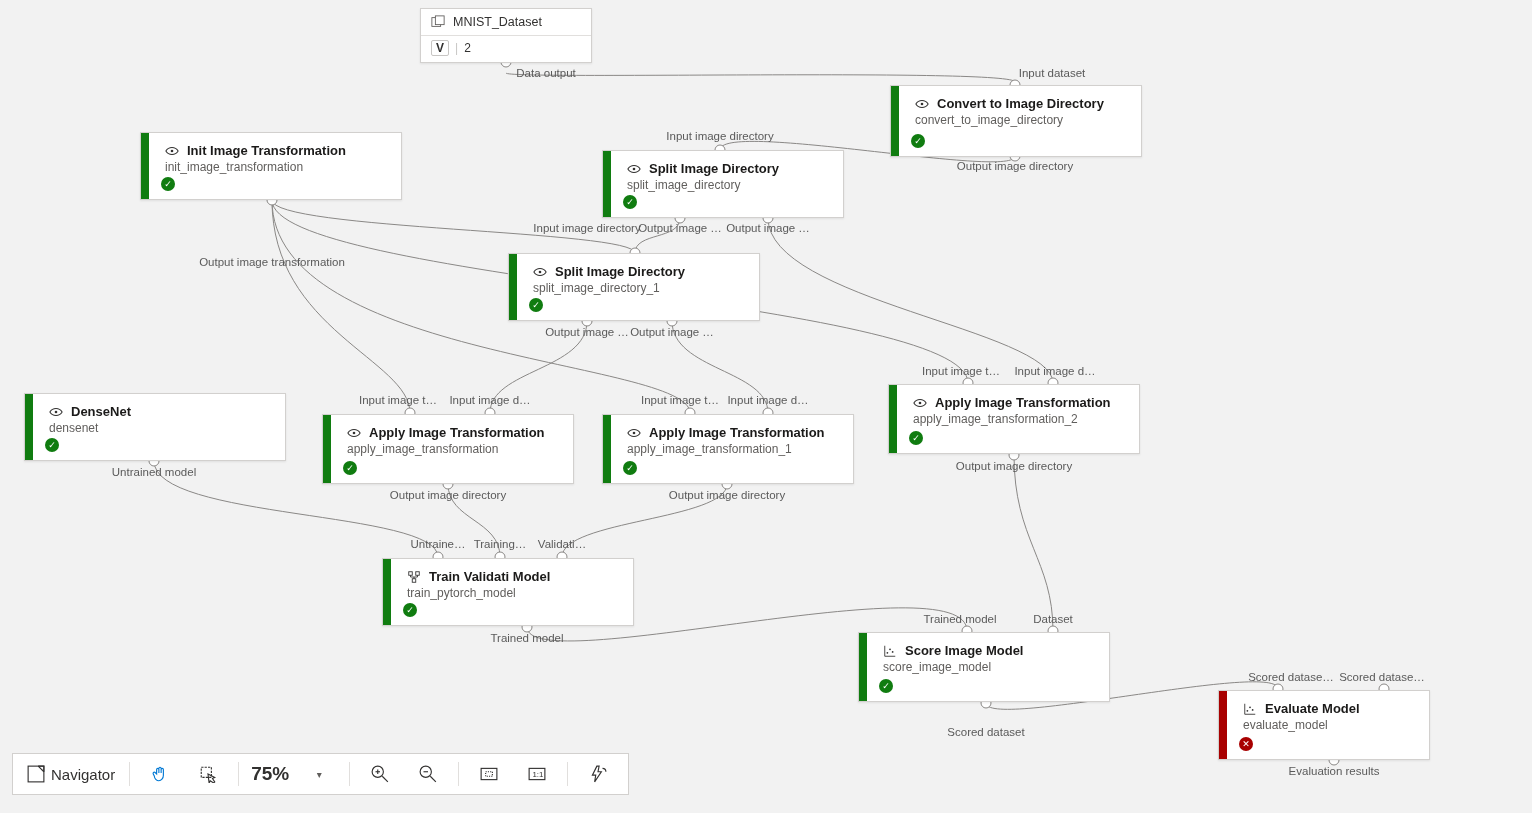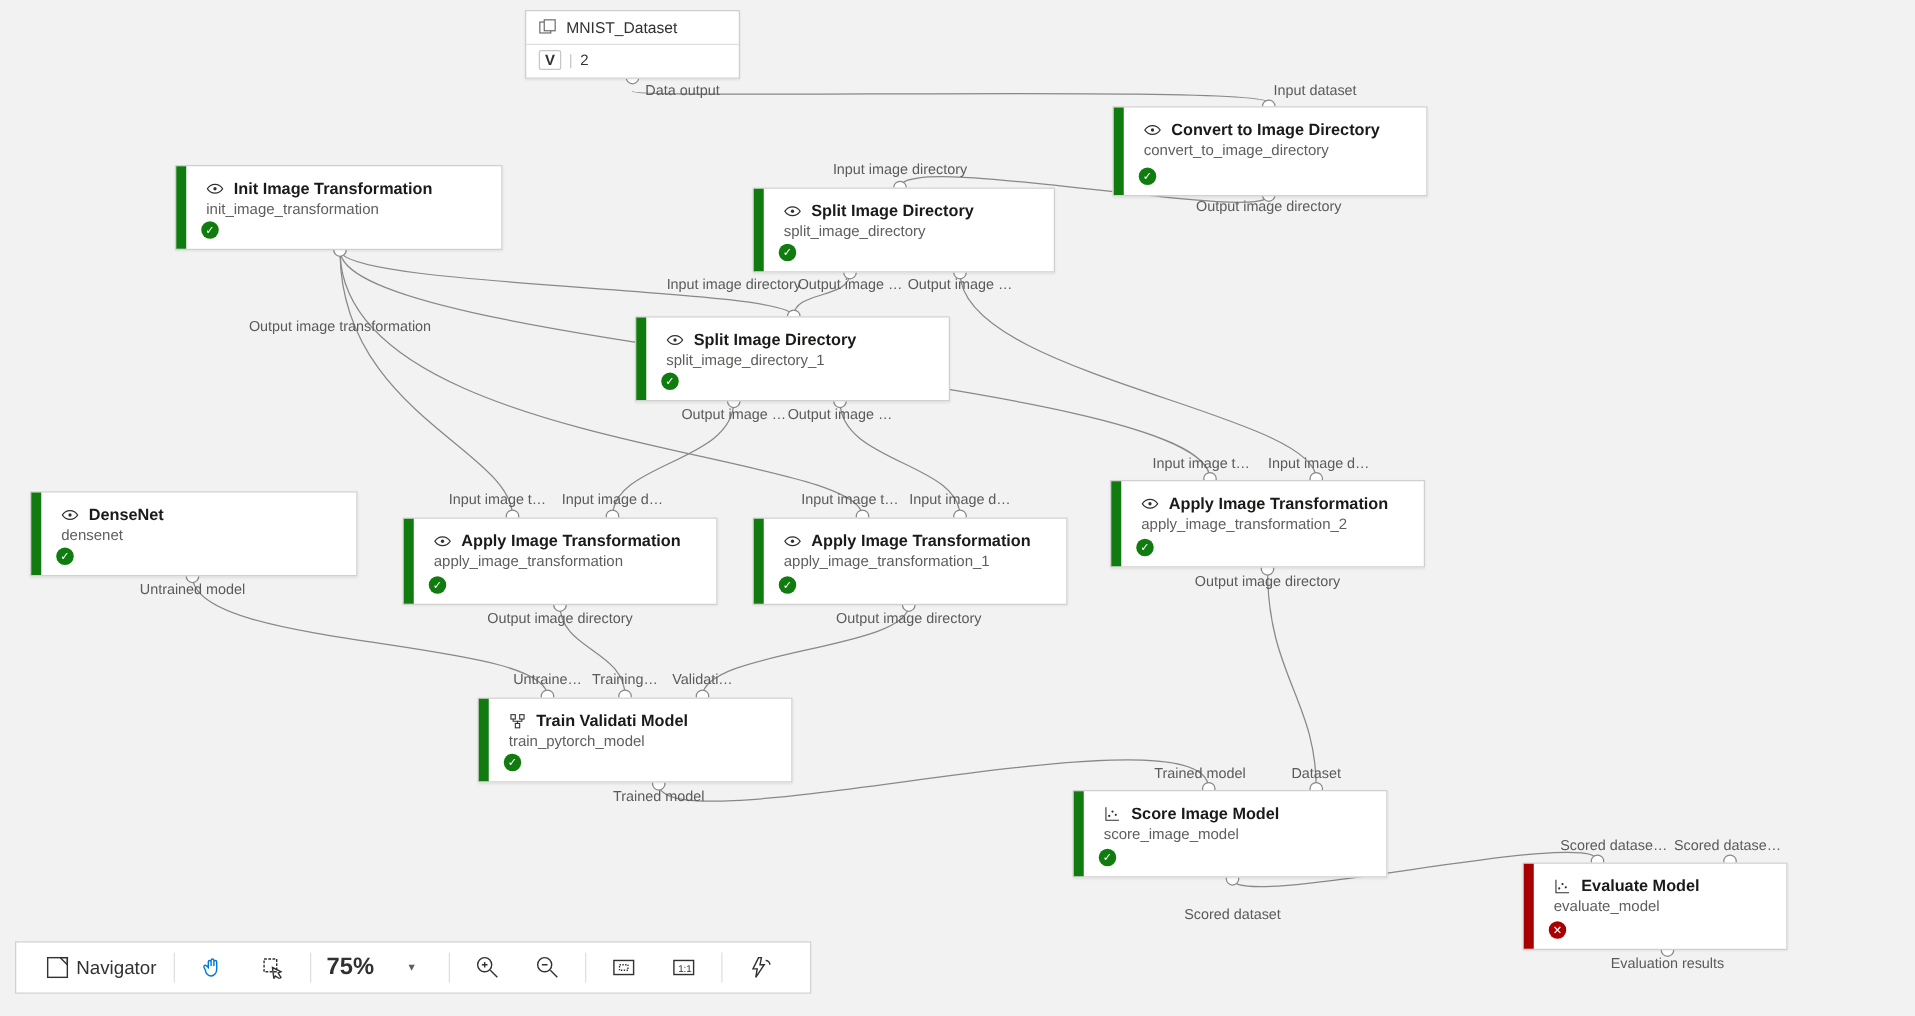--- a/index.html
+++ b/index.html
@@ -114,21 +114,21 @@
   
   .toolbar {
     position: absolute;
     left: 12px;
     bottom: 18px;
     height: 40px;
     background: #fff;
     border: 1px solid #d2d0ce;
     display: flex;
     align-items: center;
-    padding: 0 18px;
+    padding: 0 8px;
     gap: 4px;
   }
   .toolbar .btn {
     height: 32px;
     min-width: 32px;
     display: flex;
     align-items: center;
     justify-content: center;
     border-radius: 2px;
     cursor: pointer;

